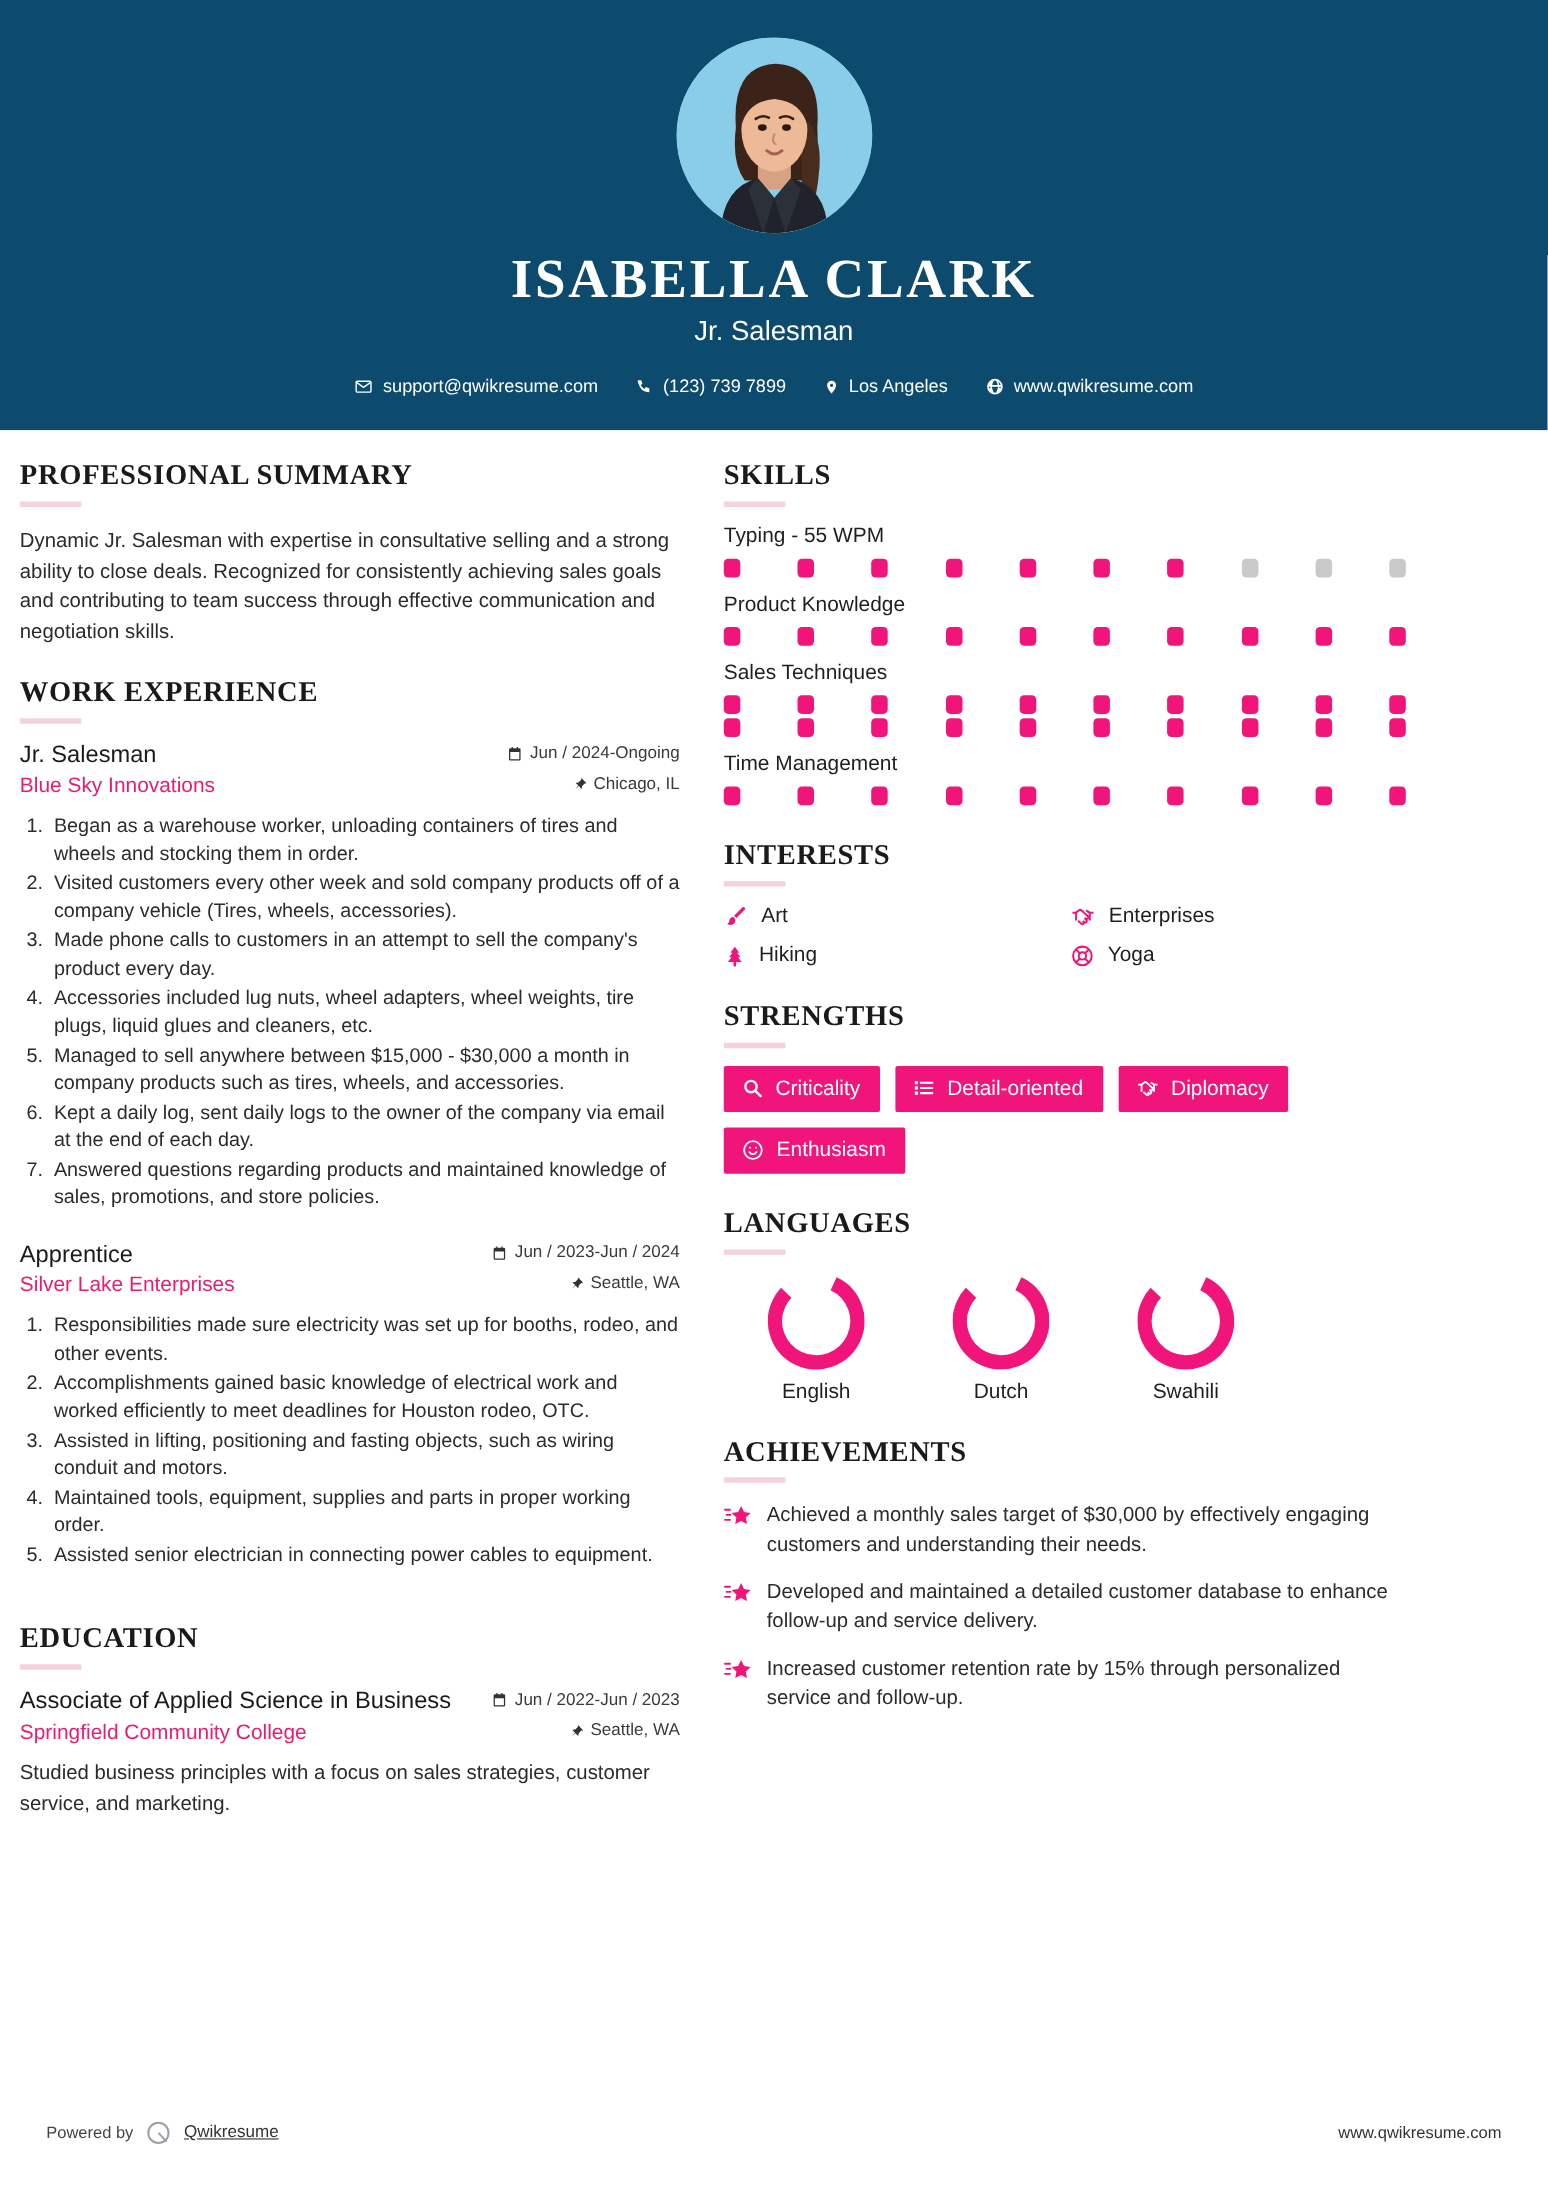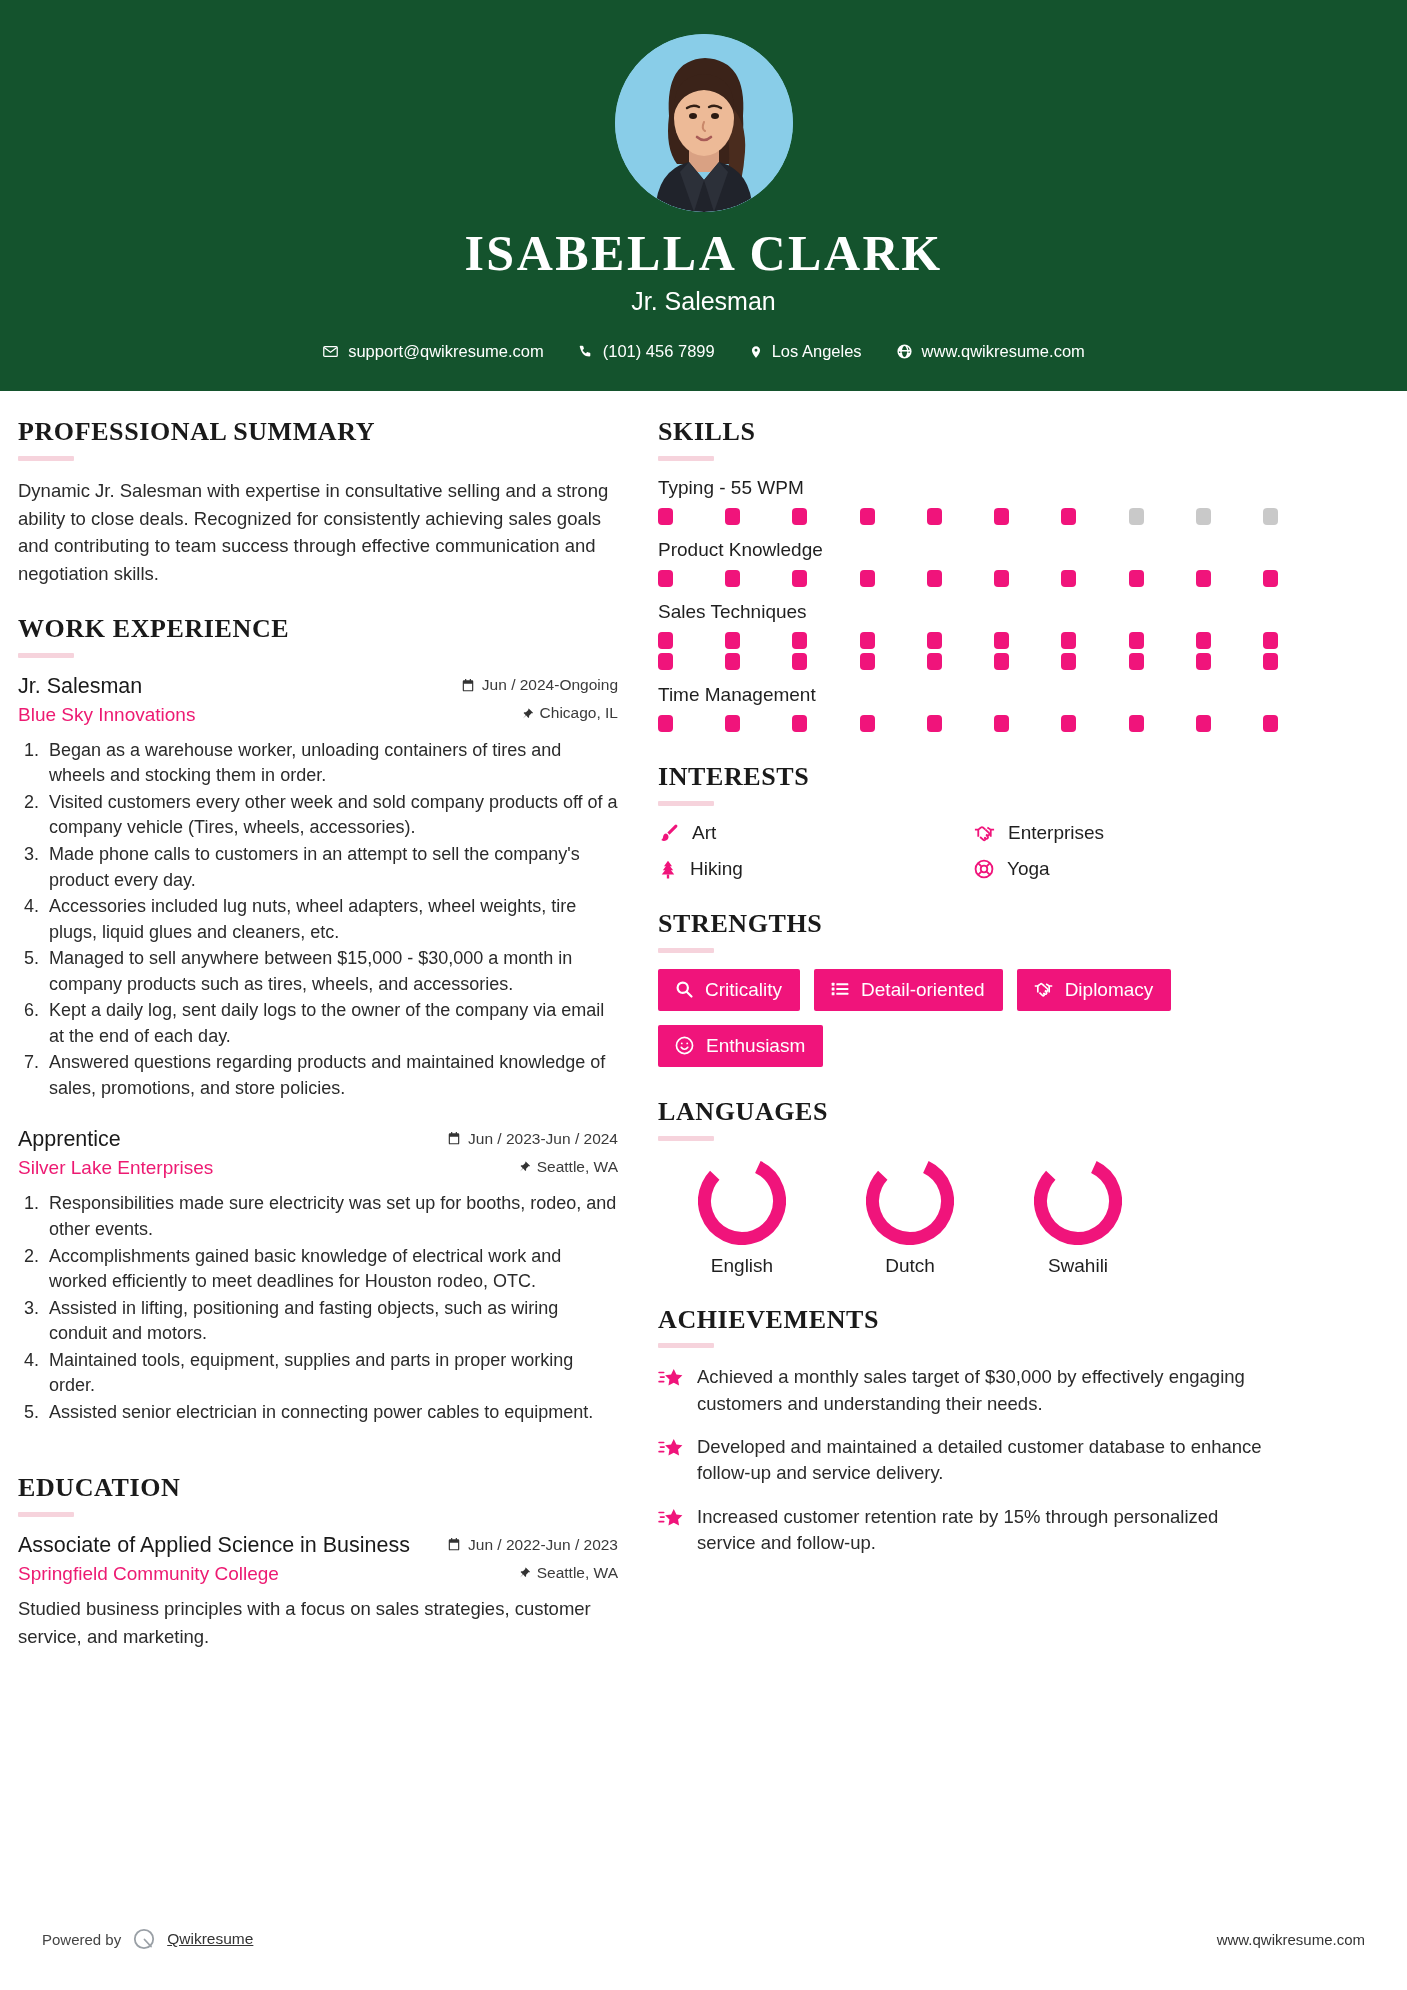--- a/index.html
+++ b/index.html
@@ -10,21 +10,21 @@
   body {
     font-family: "Liberation Sans", sans-serif;
     color: #222222;
     width: 1407px;
     min-height: 1990px;
     position: relative;
   }
 
   
   .header {
-    background: #14532d;
+    background: #0c4a6e;
     width: 100%;
     padding: 34px 0 30px 0;
     text-align: center;
   }
   .avatar-wrap {
     width: 178px;
     height: 178px;
     border-radius: 50%;
     background: #89CDE8;
     margin: 0 auto 14px auto;
@@ -312,21 +312,21 @@
       <svg width="17" height="17" viewBox="0 0 24 24" fill="none" stroke="#ffffff" stroke-width="1.8">
         <rect x="2.5" y="5" width="19" height="14" rx="1.5"></rect>
           <path d="M3 6.5l9 6.5 9-6.5"></path>
       </svg>
       <span>support@qwikresume.com</span>
     </div>
     <div class="contact-item">
       <svg width="16" height="16" viewBox="0 0 24 24" fill="#ffffff">
         <path d="M6.6 2.5c.6 0 1.1.4 1.3 1l.9 3c.2.6 0 1.2-.5 1.5l-1.5 1c1 2.3 2.9 4.2 5.2 5.2l1-1.5c.3-.5.9-.7 1.5-.5l3 .9c.6.2 1 .7 1 1.3v3c0 .8-.7 1.5-1.5 1.4C9.2 18.1 5.9 14.8 2.6 4c-.1-.8.6-1.5 1.4-1.5z"></path>
       </svg>
-      <span>(101) 456 7899</span>
+      <span>(123) 739 7899</span>
     </div>
     <div class="contact-item">
       <svg width="14" height="18" viewBox="0 0 24 24" fill="#ffffff">
         <path d="M12 2C8.2 2 5 5.1 5 9c0 5.3 7 13 7 13s7-7.7 7-13c0-3.9-3.2-7-7-7zm0 9.5A2.5 2.5 0 1 1 12 6.5a2.5 2.5 0 0 1 0 5z"></path>
       </svg>
       <span>Los Angeles</span>
     </div>
     <div class="contact-item">
       <svg width="17" height="17" viewBox="0 0 24 24" fill="#ffffff">
         <path d="M12 2a10 10 0 1 0 0 20 10 10 0 0 0 0-20zm0 2.2c1.5 0 3 2.4 3.5 5.8h-7C9 6.6 10.5 4.2 12 4.2zM6.2 10c.3-2 .9-3.8 1.8-5A8 8 0 0 0 4.5 10zm-.2 2c0 .7.1 1.4.2 2H4.5a7.9 7.9 0 0 1-.4-2zm2.2 0h7.6c.1.7.1 1.3.1 2H8.1c0-.7 0-1.3.1-2zm9.6 0h1.7a7.9 7.9 0 0 1-.4 2h-1.5c.1-.6.2-1.3.2-2zm-.2-2c-.3-2-.9-3.8-1.8-5a8 8 0 0 1 3.5 5zM8 19c-.9-1.2-1.5-3-1.8-5H4.5A8 8 0 0 0 8 19zm4 .8c-1.5 0-3-2.4-3.5-5.8h7c-.5 3.4-2 5.8-3.5 5.8zm4-.8a8 8 0 0 0 3.5-5h-1.7c-.3 2-.9 3.8-1.8 5z"></path>

